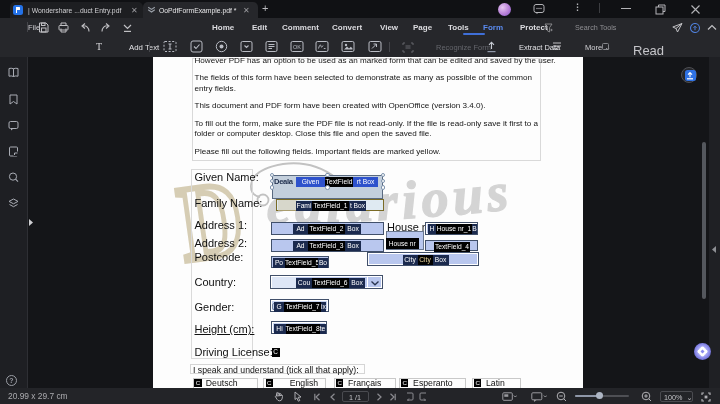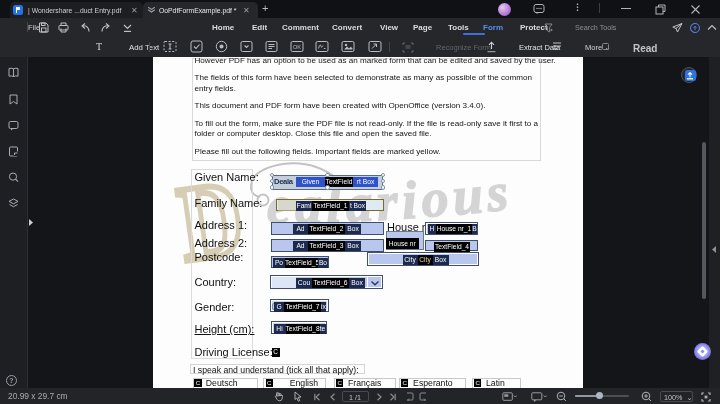--- a/index.html
+++ b/index.html
@@ -176,21 +176,21 @@
       <path d="M5.5 8 L5.5 1.5 M3 3.8 L5.5 1.2 L8 3.8" fill="none" stroke="#c8ccd4" stroke-width="1.1"></path>
       <rect x="1.5" y="10" width="8" height="1.2" fill="#8f98a8"></rect>
     </svg>
     <svg class="abs" style="left:552px;top:6px;" width="10" height="9" viewBox="0 0 10 9">
       <path d="M1 1 L9 1 M1 4 L9 4 M1 7 L6 7" stroke="#c0c0c4" stroke-width="1.1"></path>
     </svg>
     <div class="mitem" style="left:416px;top:6.5px;font-weight:400;font-size:7.5px;color:#64666c;">Recognize Form</div>
     <div class="mitem" style="left:499px;top:6.5px;font-weight:400;font-size:7.5px;color:#e2e2e6;">Extract Data</div>
     <div class="mitem" style="left:565px;top:6.5px;font-weight:400;font-size:7.6px;color:#d0d0d4;">More ⌄</div>
     <div class="abs" style="left:602px;top:7px;width:7px;height:7px;border:1px solid #85868b;border-radius:1.5px;"></div>
-    <div class="mitem" style="left:613px;top:6.5px;font-weight:700;font-size:10px;color:#c5c5c9;">Read</div>
+    <div class="mitem" style="left:613px;top:6.5px;font-weight:400;font-size:13px;color:#c5c5c9;">Read</div>
   </div>
 
   <div id="lsidebar" class="abs">
     <svg class="abs" style="left:8px;top:10px;" width="11" height="11" viewBox="0 0 11 11">
       <path d="M1 1.5 Q3.2 0.8 5.5 1.8 L5.5 9.5 Q3.2 8.5 1 9.2 Z M10 1.5 Q7.8 0.8 5.5 1.8 L5.5 9.5 Q7.8 8.5 10 9.2 Z" fill="none" stroke="#a9acb4" stroke-width="1"></path>
     </svg>
     <svg class="abs" style="left:8px;top:36.5px;" width="11" height="11" viewBox="0 0 11 11">
       <path d="M2 1 L9 1 L9 10 L5.5 7.5 L2 10 Z" fill="none" stroke="#a9acb4" stroke-width="1"></path>
     </svg>
     <svg class="abs" style="left:8px;top:62.5px;" width="11" height="11" viewBox="0 0 11 11">
@@ -274,21 +274,21 @@
     <div class="lbl" style="left:41.5px;top:162.3px;">Address 1:</div>
     <div class="lbl" style="left:41.5px;top:180.4px;">Address 2:</div>
     <div class="lbl" style="left:41.5px;top:193.8px;">Postcode:</div>
     <div class="lbl" style="left:41.5px;top:218.5px;">Country:</div>
     <div class="lbl" style="left:41.5px;top:243.8px;">Gender:</div>
     <div class="lbl" style="left:41.5px;top:266.1px;text-decoration:underline;">Height (cm):</div>
     <div class="lbl" style="left:41.5px;top:289px;">Driving License:</div>
     <div class="lbl" style="left:234px;top:164.4px;">House nr:</div>
     <div class="lbl" style="left:194.8px;top:197px;padding-left:46px;">City:</div>
 
-    <div class="fbox" style="left:119px;top:118px;width:111px;height:15px;background:#c3cfdc;border-color:#5a6a80;">
+    <div class="fbox" style="left:119px;top:118px;width:111px;height:24px;background:#c3cfdc;border-color:#5a6a80;">
       <div class="abs" style="left:1px;top:1px;font-size:7.6px;font-weight:700;color:#1c2b4a;letter-spacing:-0.3px;">Deala</div>
       <div class="tag" style="left:23px;top:1px;width:29px;background:#2e52cc;">Given</div>
       <div class="tag blk" style="left:52px;top:1px;width:28px;">TextField</div>
       <div class="tag" style="left:80px;top:1px;width:25px;background:#2e52cc;">rt Box</div>
     </div>
     <div class="hnd" style="left:116.5px;top:115.5px;"></div>
     <div class="hnd" style="left:172px;top:115.5px;"></div>
     <div class="hnd" style="left:227.5px;top:115.5px;"></div>
     <div class="hnd" style="left:116.5px;top:128px;"></div>
     <div class="hnd" style="left:172px;top:128px;"></div>

